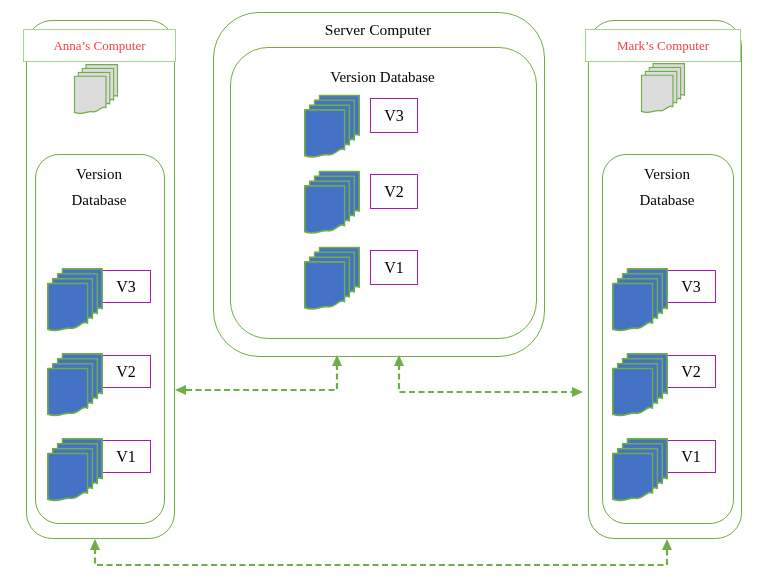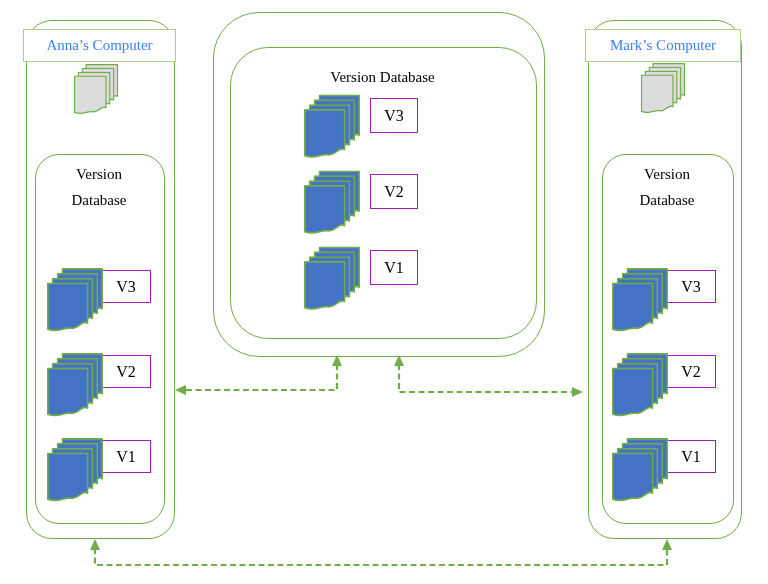--- a/index.html
+++ b/index.html
@@ -9,21 +9,21 @@
   }
   .outer-box{
     position:absolute;border:1.5px solid #70AD47;border-radius:26px;background:#fff;
   }
   .inner-box{
     position:absolute;border:1.4px solid #70AD47;border-radius:24px;background:#fff;
   }
   .label-box{
     position:absolute;background:#fff;border:1px solid #A9D18E;
     display:flex;align-items:center;justify-content:center;
-    font-size:15px;color:#3b82f6;z-index:3;
+    font-size:13px;color:#ef4444;z-index:3;
   }
   .plain-title{
     position:absolute;text-align:center;font-size:15.5px;color:#000;z-index:3;
   }
   .db-title-side{
     position:absolute;text-align:center;font-size:15px;line-height:26px;color:#000;z-index:3;
   }
   .db-title-side .inner-w{width:84px;margin:0 auto;}
   .v-label{
     position:absolute;background:#fff;border:1px solid #a21caf;
@@ -89,20 +89,23 @@
     <span>V1</span>
   </div>
   <svg class="doc-stack doc-blue" style="left:46px;top:436px;" width="58" height="71" viewBox="0 0 64 76">
     <use href="#doc-shape" x="17" y="1" width="46" height="58"></use>
       <use href="#doc-shape" x="11.7" y="6.3" width="46" height="58"></use>
       <use href="#doc-shape" x="6.3" y="11.7" width="46" height="58"></use>
       <use href="#doc-shape" x="1" y="17" width="46" height="58"></use>
   </svg>
 
   <div class="outer-box" style="left:213px;top:12px;width:330px;height:343px;border-radius:46px;"></div>
+  <div class="plain-title" style="left:213px;top:21px;width:330px;">
+    <span>Server Computer</span>
+  </div>
   <div class="inner-box" style="left:230px;top:47px;width:305px;height:290px;border-radius:38px;"></div>
   <div class="plain-title" style="left:230px;top:69px;width:305px;font-size:15px;">
     <span>Version Database</span>
   </div>
 
   <div class="v-label" style="left:370px;top:98px;width:46px;height:33px;">
     <span>V3</span>
   </div>
   <svg class="doc-stack doc-blue" style="left:303px;top:92px;" width="58" height="72" viewBox="0 0 64 76">
     <use href="#doc-shape" x="17" y="1" width="46" height="58"></use>

